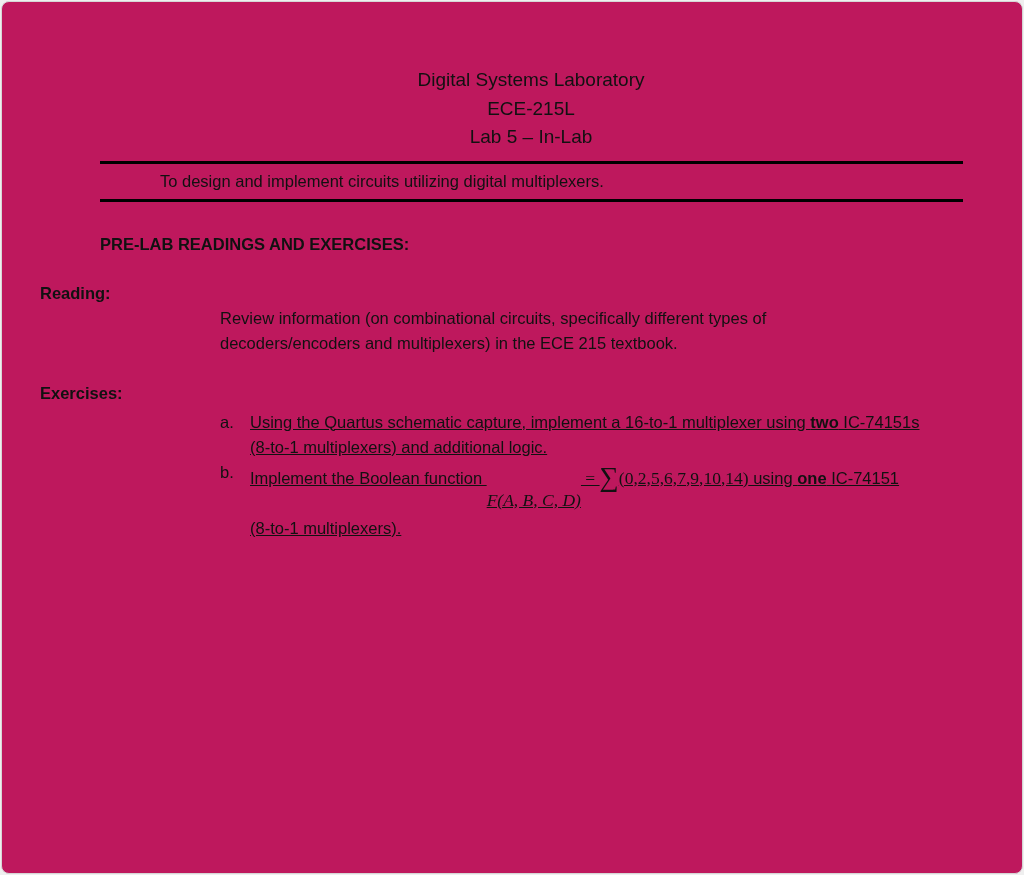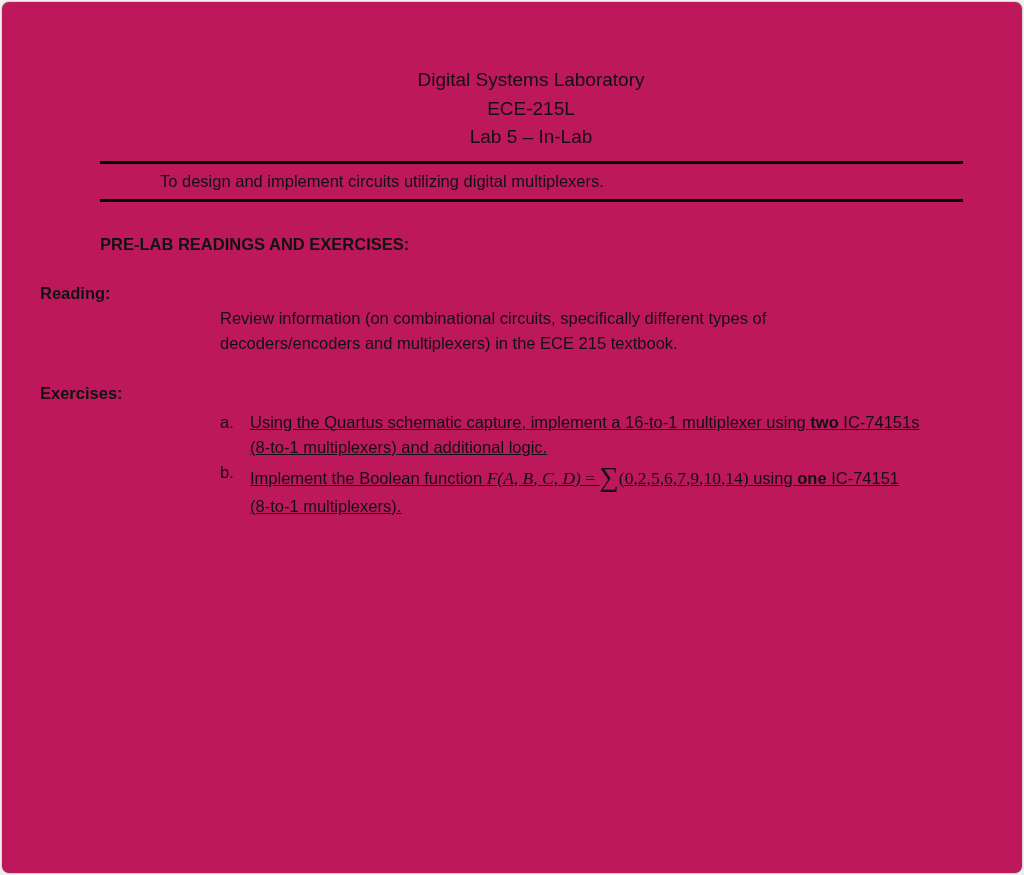--- a/index.html
+++ b/index.html
@@ -68,21 +68,21 @@
     display: flex;
     align-items: flex-start;
     white-space: nowrap;
     margin-top: 2px;
     line-height: 32px;
   }
   .math {
     font-family: "Liberation Serif", serif;
     font-size: 17.5px;
   }
-  .math-italic { font-style: italic; }
+  .math-italic { font-style: italic; margin-top: 22px; }
   .sigma {
     font-family: "Liberation Serif", serif;
     font-size: 27px;
     font-style: normal;
     line-height: 27px;
     position: relative;
     top: 2px;
   }
   .sp { white-space: pre; }
 </style>

